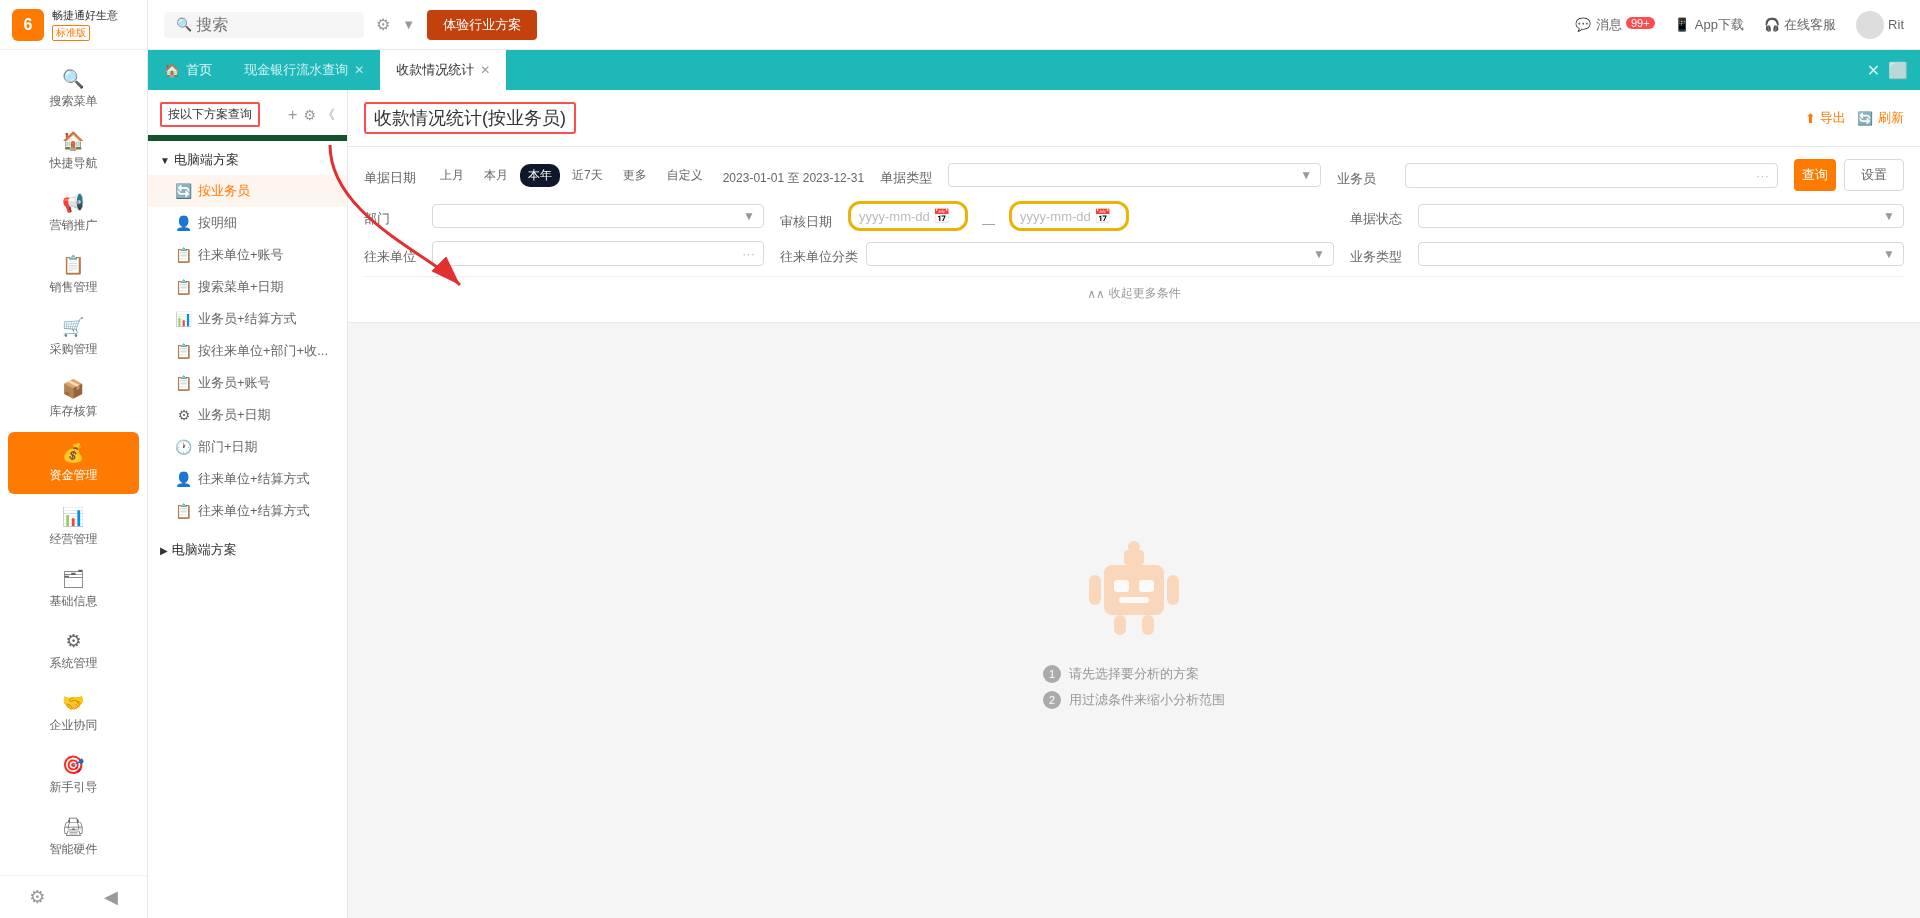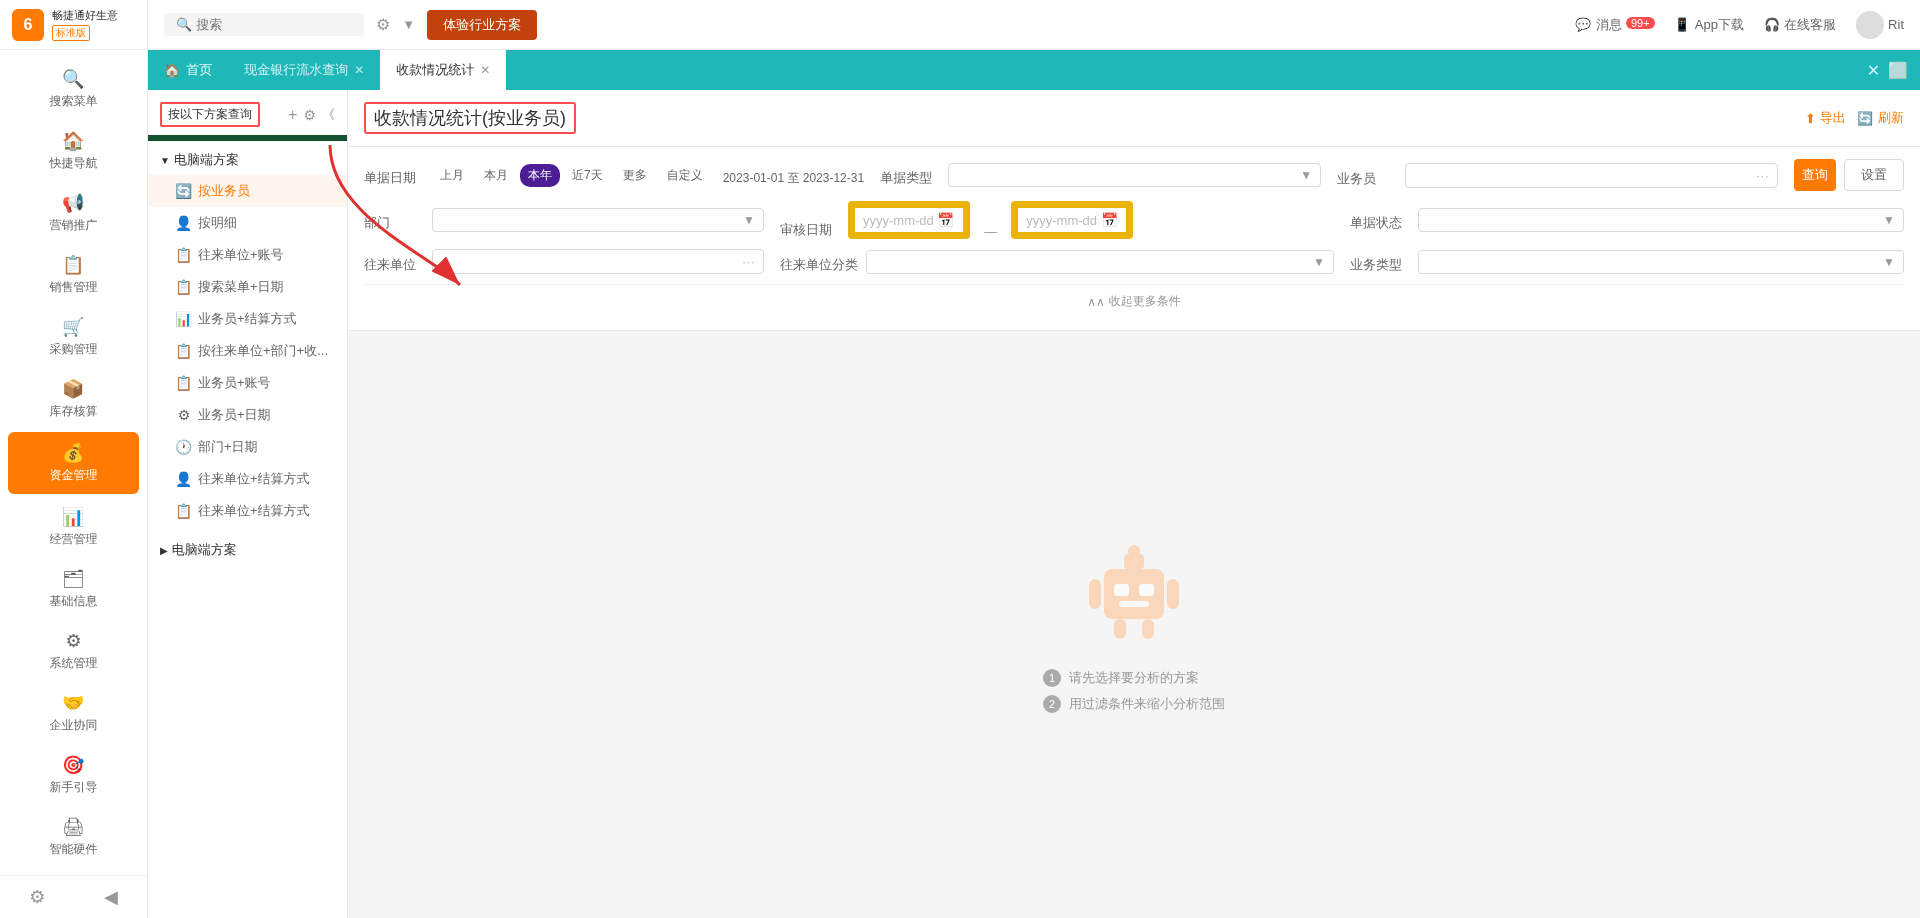--- a/index.html
+++ b/index.html
@@ -92,21 +92,21 @@
 
     
     .empty-state { flex: 1; display: flex; flex-direction: column; align-items: center; justify-content: center; background: #f5f5f5; }
     .empty-steps { text-align: left; }
     .empty-step { display: flex; align-items: flex-start; gap: 8px; color: #999; font-size: 13px; margin-bottom: 8px; }
     .step-num { width: 18px; height: 18px; border-radius: 50%; background: #ddd; color: #fff; display: flex; align-items: center; justify-content: center; font-size: 11px; flex-shrink: 0; }
     
     
     .highlight-box { border: 2px solid #ff4d4f; border-radius: 3px; }
 
-    .input-with-icon { display: flex; align-items: center; border: 7px solid #eab308; border-radius: 4px; padding: 4px 8px; min-width: 120px; gap: 4px; color: #bbb; font-size: 13px; }
+    .input-with-icon { display: flex; align-items: center; border: 3px solid #eab308; border-radius: 12px; padding: 4px 8px; min-width: 120px; gap: 4px; color: #bbb; font-size: 13px; }
     .input-with-icon .cal-icon { color: #bbb; font-size: 14px; }
   </style>
 </head>
 <body>
 
 <div class="sidebar">
   <div class="sidebar-logo">
     <div class="logo-icon">6</div>
     <div>
       <div style="font-size:11px;color:#333;font-weight:500;text-align:center;">畅捷通好生意</div>
@@ -177,21 +177,21 @@
     <span class="sidebar-bottom-btn">◀</span>
   </div>
 </div>
 
 <div class="main">
 
   <div class="topbar">
     <div class="topbar-left">
       <div class="topbar-search">
         <span style="color:#bbb;margin-right:4px;">🔍</span>
-        <input type="text" style="border: none; background: transparent; outline: none; font-size: 13px; color: rgb(153, 153, 153); width: 100%;" placeholder="搜索">
+        <input type="text" style="border: none; background: transparent; outline: none; font-size: 16px; color: rgb(153, 153, 153); width: 100%;" placeholder="搜索">
       </div>
       <span class="topbar-gear">⚙</span>
       <span style="color:#999;cursor:pointer;">▼</span>
       <button class="topbar-btn">体验行业方案</button>
     </div>
     <div class="topbar-right">
       <div class="topbar-right-item">
         <span>💬</span>
         <span>消息</span>
         <span class="badge">99+</span>
@@ -316,21 +316,21 @@
       </div>
 
       <div class="filter-area">
 
         <div class="filter-row">
           <div class="filter-item">
             <span class="filter-label">单据日期</span>
             <div class="filter-date-tabs">
               <span class="date-tab">上月</span>
               <span class="date-tab">本月</span>
-              <span class="date-tab active" style="background:#4c1d95;color:#fff;border-radius:10px;padding:3px 8px;">本年</span>
+              <span class="date-tab active" style="background:#0f172a;color:#fff;border-radius:10px;padding:3px 8px;">本年</span>
               <span class="date-tab">近7天</span>
               <span class="date-tab">更多</span>
               <span class="date-tab">自定义</span>
             </div>
             <span class="date-range">2023-01-01 至 2023-12-31</span>
           </div>
           <div class="filter-item" style="flex:1;min-width:0;">
             <span class="filter-label">单据类型</span>
             <div class="filter-select filter-select-wide" style="flex:1;">
               <span style="color:#bbb;"></span>

